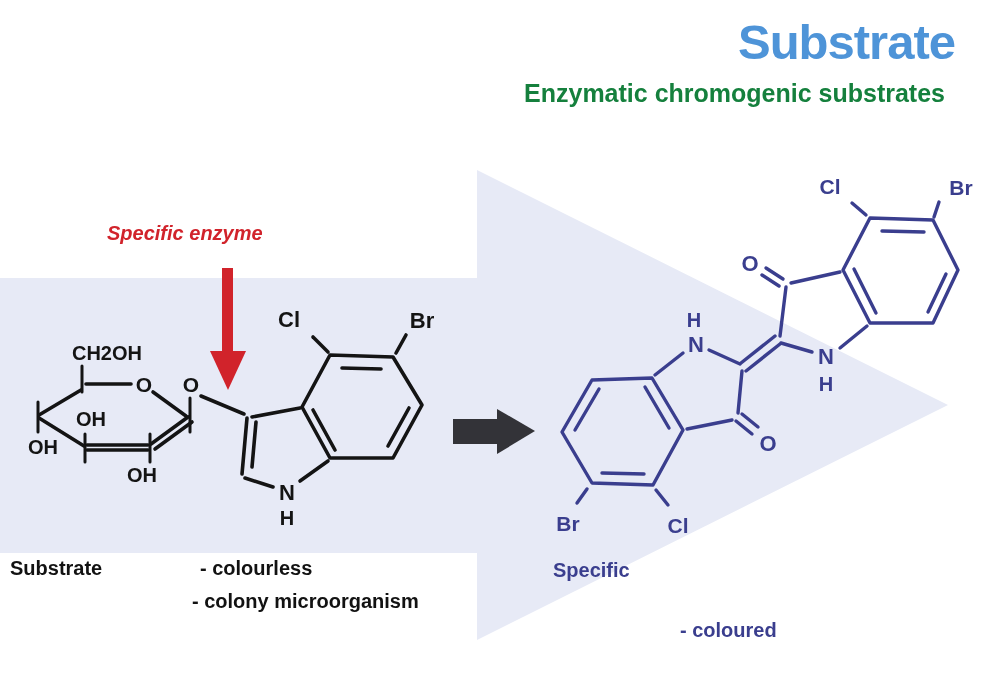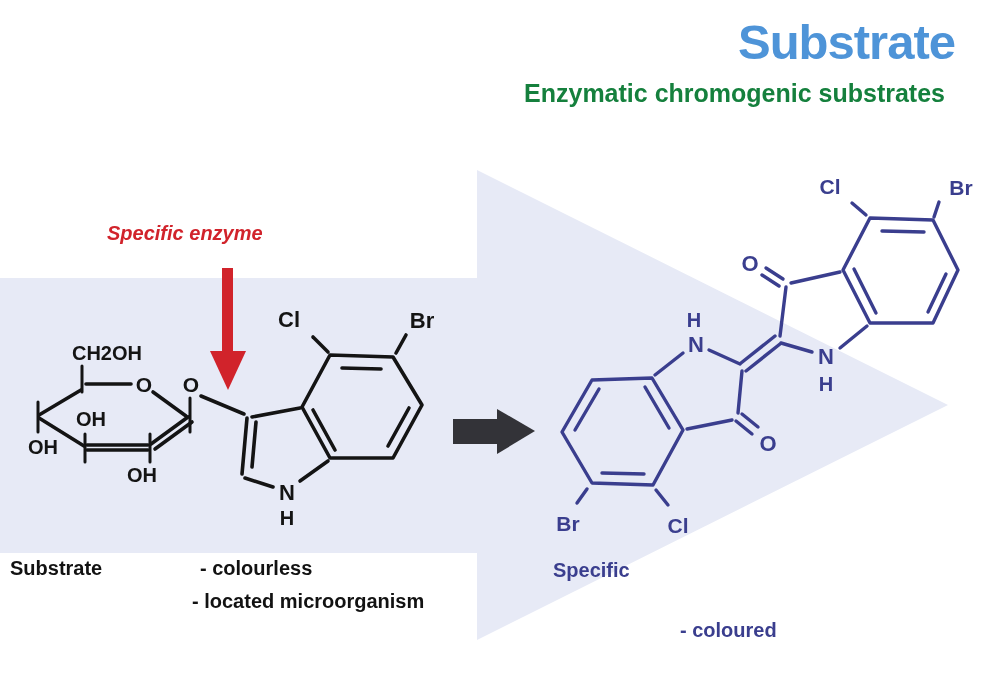--- a/index.html
+++ b/index.html
@@ -146,16 +146,16 @@
       <text class="p-text" x="678" y="533" font-size="21">Cl</text>
     </g>
   </svg>
 
   <div class="abs title">Substrate</div>
   <div class="abs subtitle">Enzymatic chromogenic substrates</div>
   <div class="abs enzyme">Specific enzyme</div>
 
   <div class="abs cap" style="left:10px;top:557px;">Substrate</div>
   <div class="abs cap" style="left:200px;top:557px;">- colourless</div>
-  <div class="abs cap" style="left:192px;top:590px;">- located microorganism</div>
+  <div class="abs cap" style="left:192px;top:590px;">- colony microorganism</div>
   <div class="abs cap cap-indigo" style="left:553px;top:559px;">Specific</div>
   <div class="abs cap cap-indigo" style="left:680px;top:571px;margin-top:48px;">- coloured</div>
 </div>
 
 </body></html>

